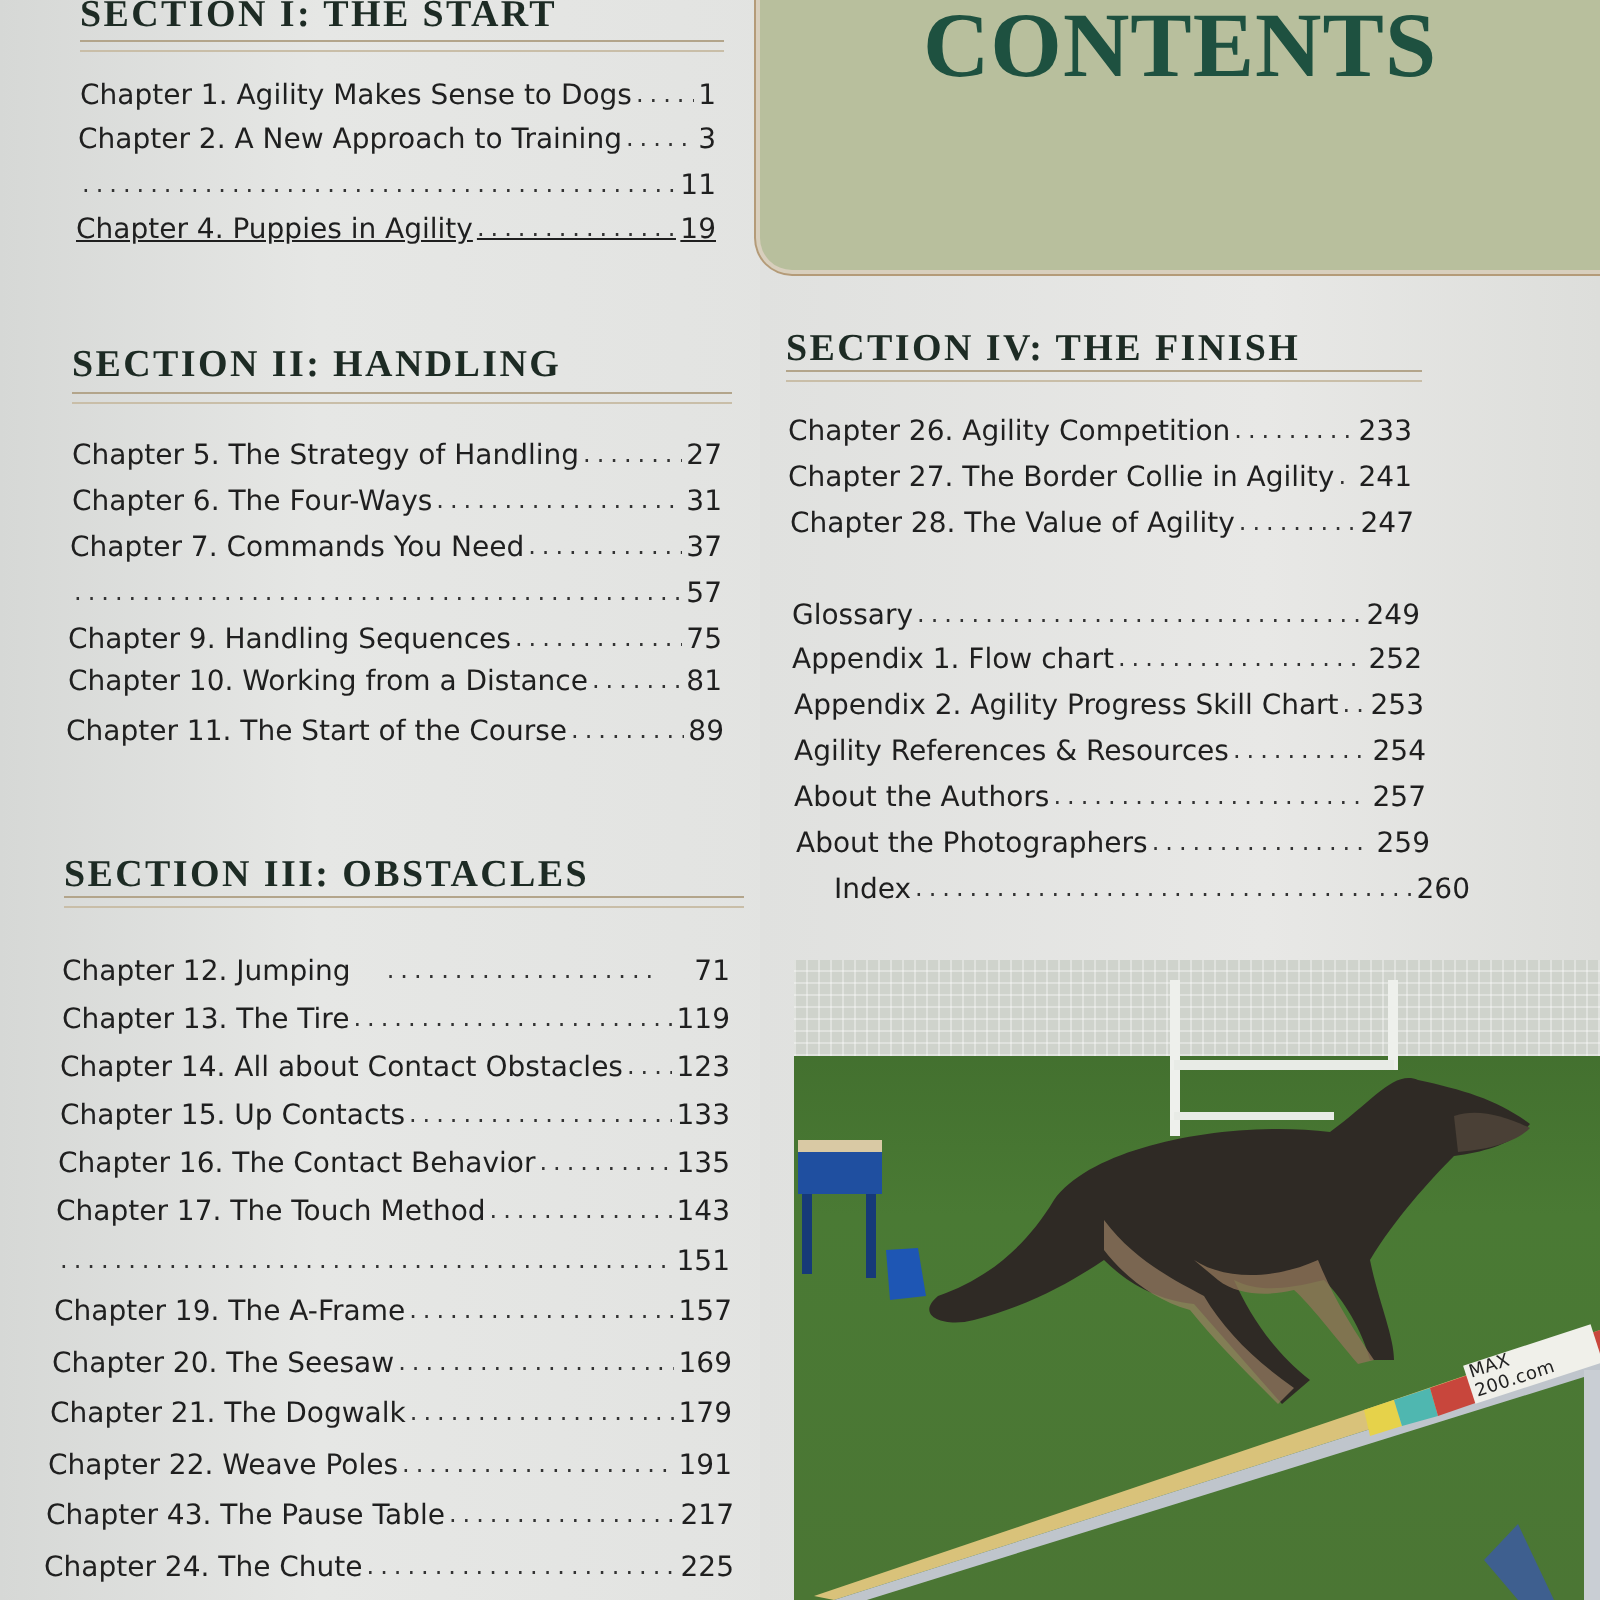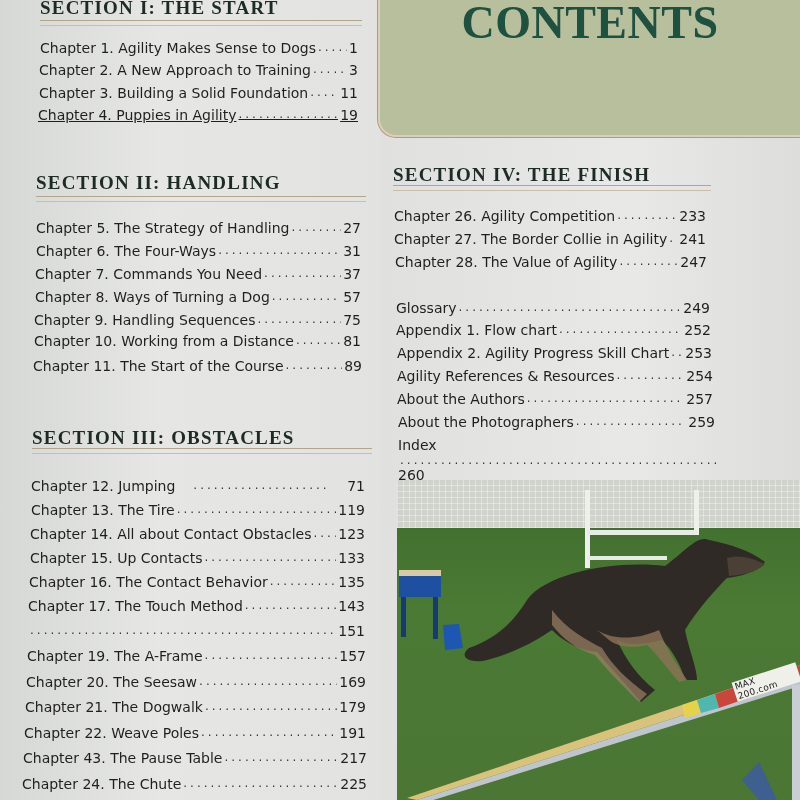--- a/index.html
+++ b/index.html
@@ -92,21 +92,20 @@
   <span class="toc-label">Chapter  1. Agility Makes Sense to Dogs</span>
     <span class="toc-dots"></span>
     <span class="toc-page">1</span>
 </div>
 <div class="toc-entry" style="left:39px; top:62px; width:319px;">
   <span class="toc-label">Chapter  2. A New Approach to Training</span>
     <span class="toc-dots"></span>
     <span class="toc-page">3</span>
 </div>
 <div class="toc-entry" style="left:39px; top:85px; width:319px;">
-  <span class="toc-label">Chapter  3. Building a Solid Foundation</span>
     <span class="toc-dots"></span>
     <span class="toc-page">11</span>
 </div>
 <div class="toc-entry" style="left:38px; top:107px; width:320px;text-decoration:underline;">
   <span class="toc-label">Chapter  4. Puppies in Agility</span>
     <span class="toc-dots"></span>
     <span class="toc-page">19</span>
 </div>
 
 <div class="section-heading" style="left:36px; top:172px;">SECTION II:  HANDLING</div>
@@ -121,21 +120,20 @@
   <span class="toc-label">Chapter  6. The Four-Ways</span>
     <span class="toc-dots"></span>
     <span class="toc-page">31</span>
 </div>
 <div class="toc-entry" style="left:35px; top:266px; width:326px;">
   <span class="toc-label">Chapter  7. Commands You Need</span>
     <span class="toc-dots"></span>
     <span class="toc-page">37</span>
 </div>
 <div class="toc-entry" style="left:35px; top:289px; width:326px;">
-  <span class="toc-label">Chapter  8. Ways of Turning a Dog</span>
     <span class="toc-dots"></span>
     <span class="toc-page">57</span>
 </div>
 <div class="toc-entry" style="left:34px; top:312px; width:327px;">
   <span class="toc-label">Chapter  9. Handling Sequences</span>
     <span class="toc-dots"></span>
     <span class="toc-page">75</span>
 </div>
 <div class="toc-entry" style="left:34px; top:333px; width:327px;">
   <span class="toc-label">Chapter 10. Working from a Distance</span>
@@ -258,21 +256,21 @@
 <div class="toc-entry" style="left:397px; top:391px; width:316px;">
   <span class="toc-label">About the Authors</span>
     <span class="toc-dots"></span>
     <span class="toc-page">257</span>
 </div>
 <div class="toc-entry" style="left:398px; top:414px; width:317px;">
   <span class="toc-label">About the Photographers</span>
     <span class="toc-dots"></span>
     <span class="toc-page">259</span>
 </div>
-<div class="toc-entry" style="left:398px; top:437px; width:318px;flex-direction:column;">
+<div class="toc-entry" style="left:417px; top:437px; width:318px;">
   <span class="toc-label">Index</span>
     <span class="toc-dots"></span>
     <span class="toc-page">260</span>
 </div>
 
 <div class="photo">
   <div class="photo-net"></div>
   <svg width="403" height="320" viewBox="0 0 403 320">
 
     <rect x="188" y="10" width="5" height="78" fill="#eef0ec"></rect>

